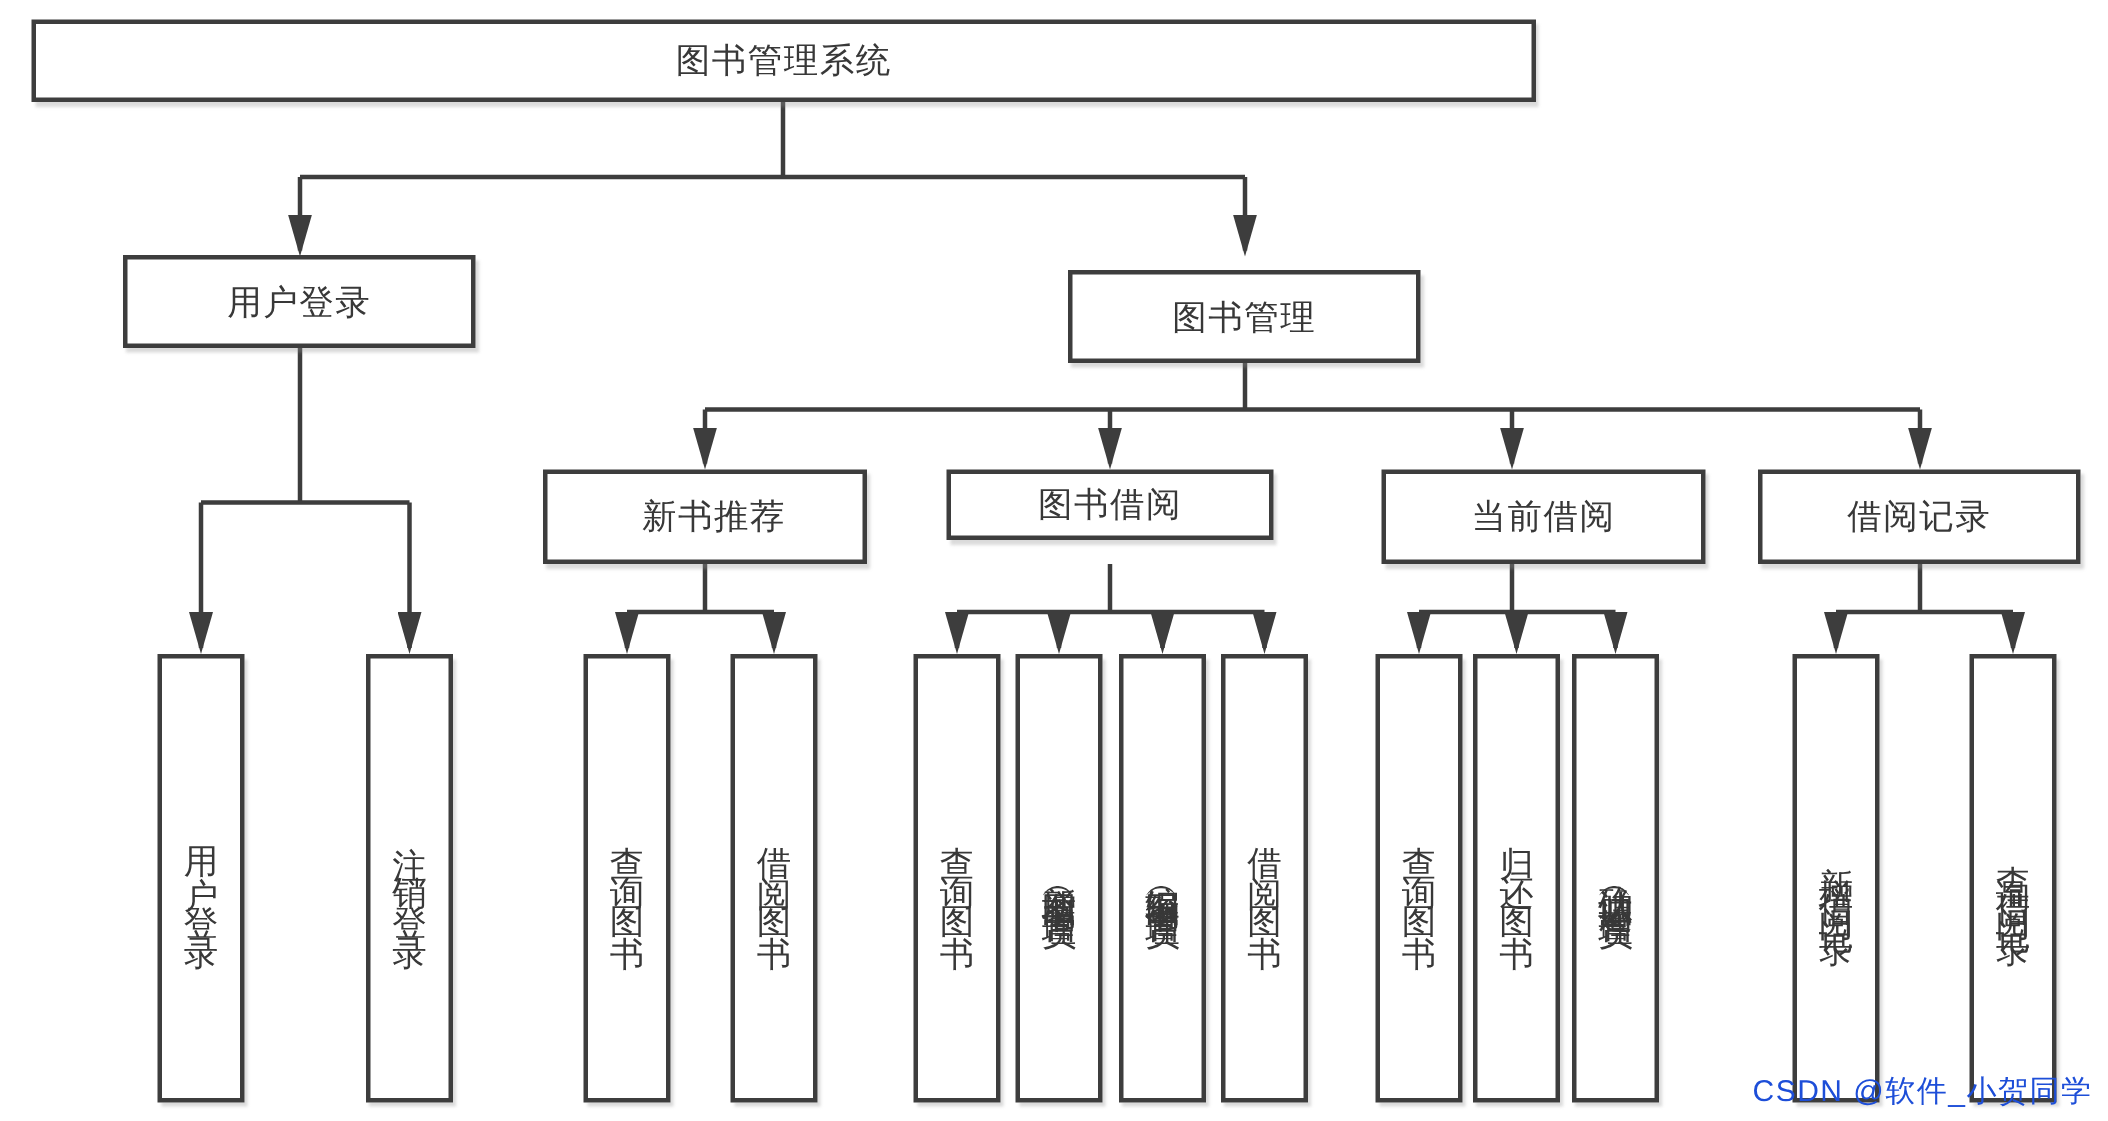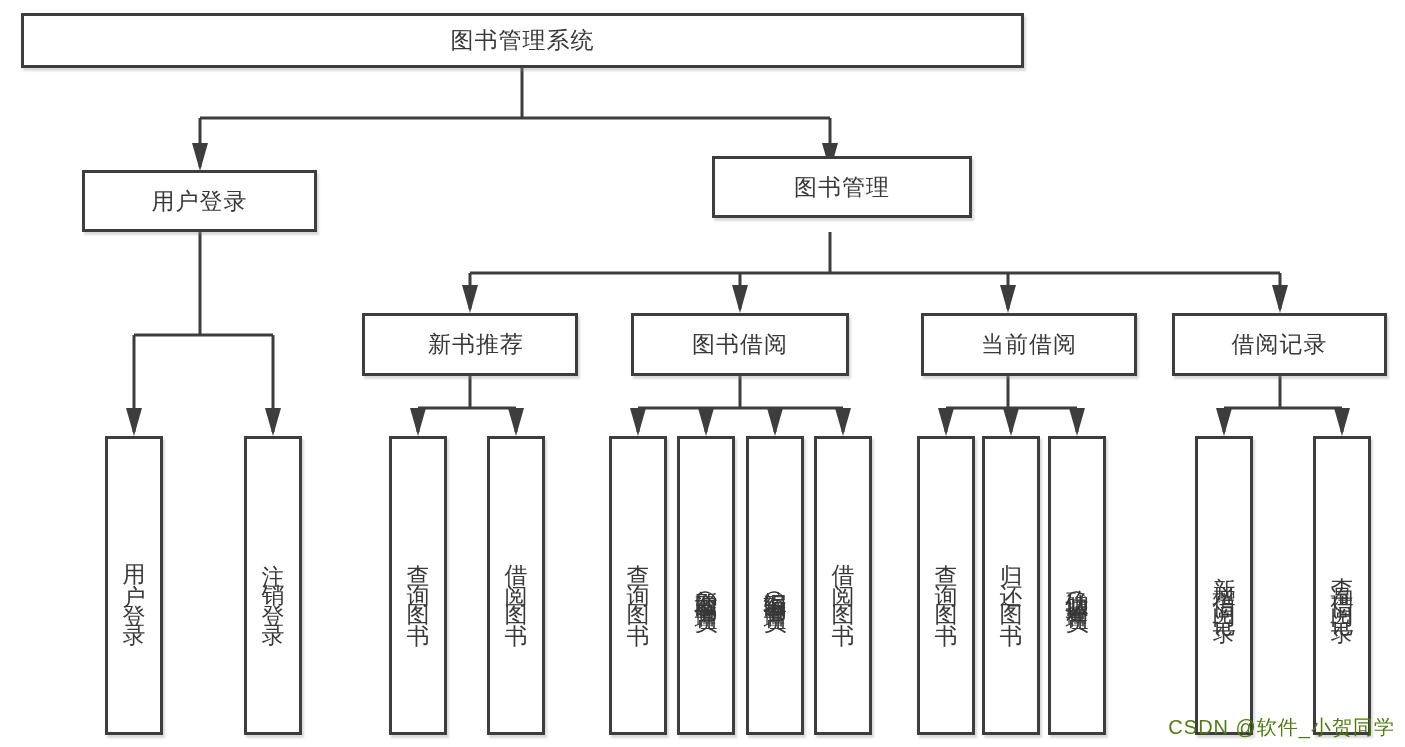--- a/index.html
+++ b/index.html
@@ -35,21 +35,21 @@
     writing-mode:vertical-rl;
     text-orientation:mixed;
     font-size:23px;color:#383838;
     line-height:1;
     white-space:nowrap;
   }
   #watermark{
     position:absolute;
     right:10px;top:714px;
     font-size:20px;
-    color:#4d7c0f;
+    color:#1d4ed8;
     letter-spacing:1px;
     z-index:5;
     text-align:center;
   }
 </style>
 </head>
 <body>
 
 <div id="stage">
 
@@ -94,24 +94,24 @@
       <path d="M1011,408 V432" marker-end="url(#arrow)"></path>
       <path d="M1077,408 V432" marker-end="url(#arrow)"></path>
       <path d="M1224,408 V432" marker-end="url(#arrow)"></path>
       <path d="M1342,408 V432" marker-end="url(#arrow)"></path>
     </g>
   </svg>
 
   <div class="node" style="left:21px;top:13px;width:1003px;height:55px;">图书管理系统</div>
 
   <div class="node" style="left:82px;top:170px;width:235px;height:62px;">用户登录</div>
-  <div class="node" style="left:712px;top:156px;width:260px;height:62px;">图书管理</div>
+  <div class="node" style="left:712px;top:180px;width:235px;height:62px;">图书管理</div>
 
   <div class="node" style="left:362px;top:313px;width:216px;height:63px;padding-left:12px;">新书推荐</div>
-  <div class="node" style="left:631px;top:313px;width:218px;height:63px;">图书借阅</div>
+  <div class="node" style="left:631px;top:313px;width:218px;height:47px;">图书借阅</div>
   <div class="node" style="left:900px;top:313px;width:216px;height:63px;margin-left:21px;">当前借阅</div>
   <div class="node" style="left:1172px;top:313px;width:215px;height:63px;">借阅记录</div>
 
   <div class="leaf" style="left:105px;">
     <span class="leaf-label" style="letter-spacing: 20px;">用户登录</span>
   </div>
   <div class="leaf" style="left:244px;">
     <span class="leaf-label" style="letter-spacing: 20px;">注销登录</span>
   </div>
 

